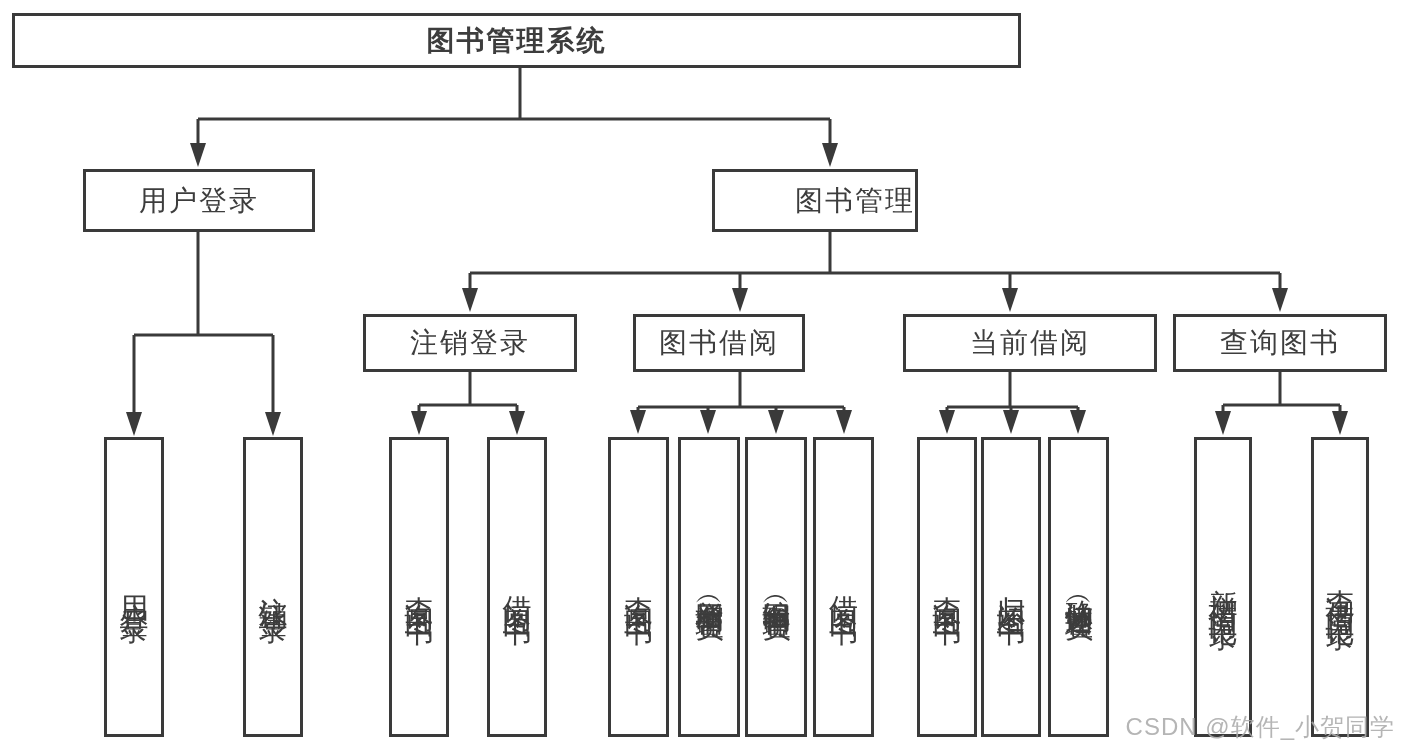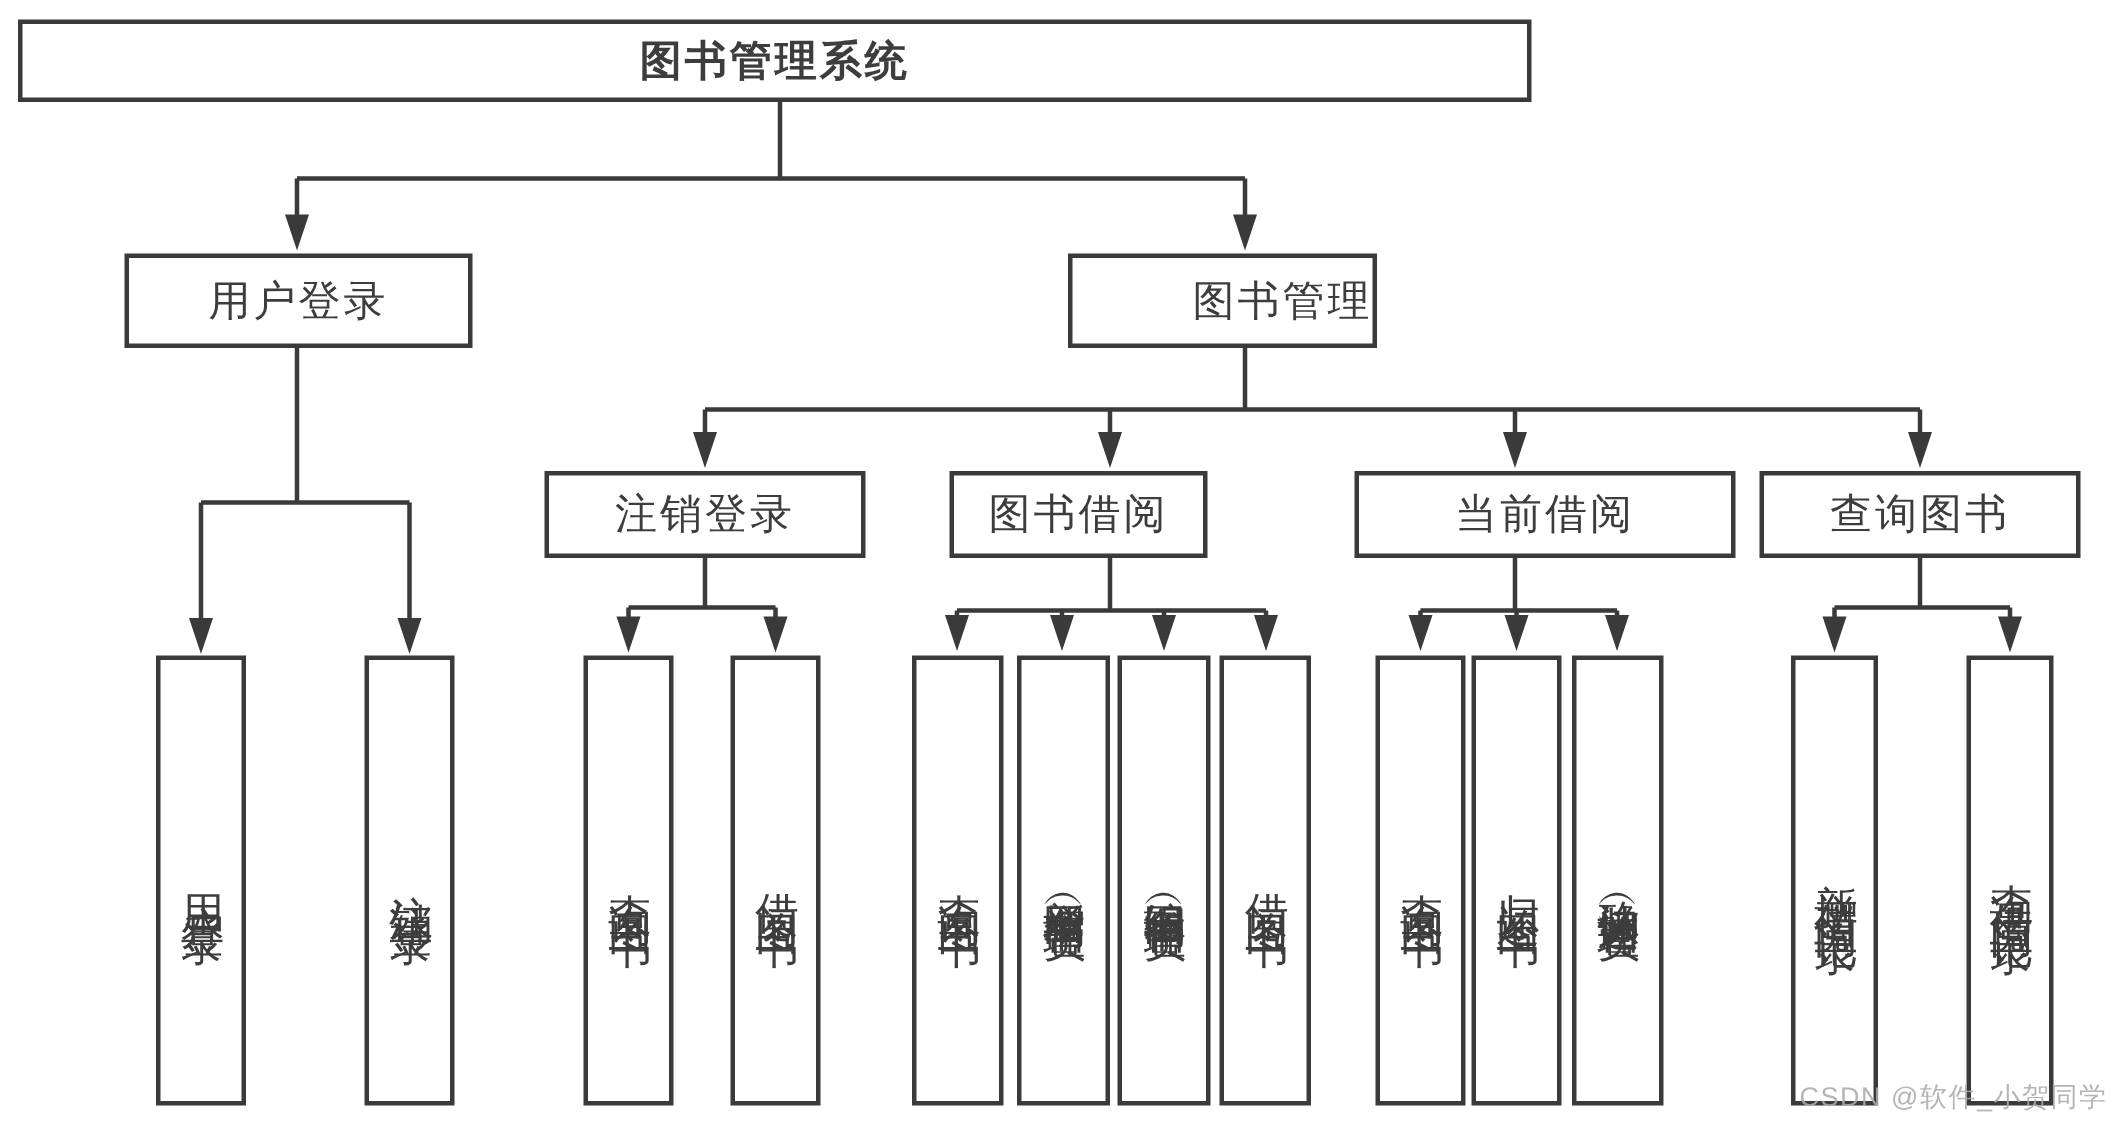--- a/index.html
+++ b/index.html
@@ -38,22 +38,22 @@
   .vlabel{
     writing-mode:vertical-rl;
     font-size:29px;letter-spacing:7px;
     color:var(--text);line-height:1;
     white-space:nowrap;
   }
   .vlabel.long{
     font-size:28px;letter-spacing:2px;
   }
   .watermark{
-    position:absolute;right:0;bottom:4px;
-    font-size:18px;color:var(--watermark);
+    position:absolute;right:10px;bottom:4px;
+    font-size:24px;color:var(--watermark);
     opacity:.88;z-index:5;white-space:nowrap;
     letter-spacing:1px;
   }
 </style>
 </head>
 <body>
 
 <div class="stage">
 
   <svg class="wires" viewBox="0 0 1405 747" xmlns="http://www.w3.org/2000/svg">

